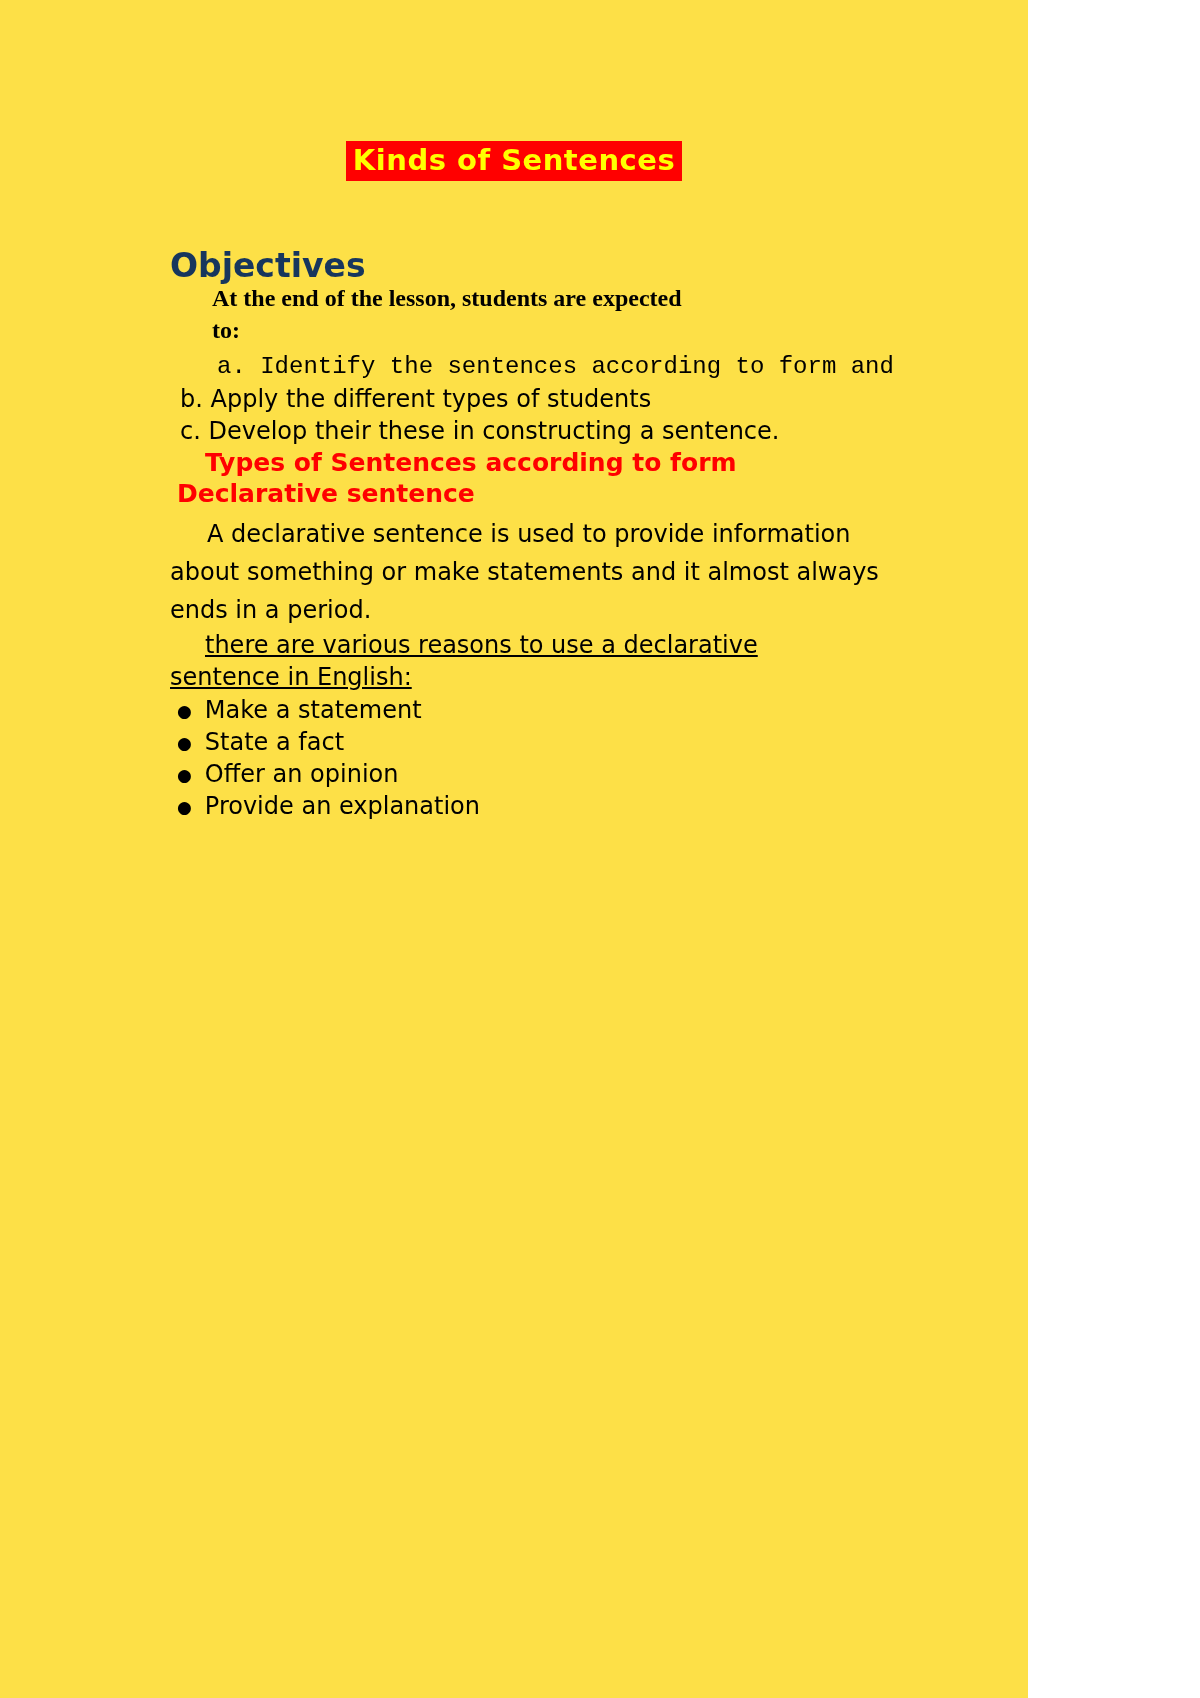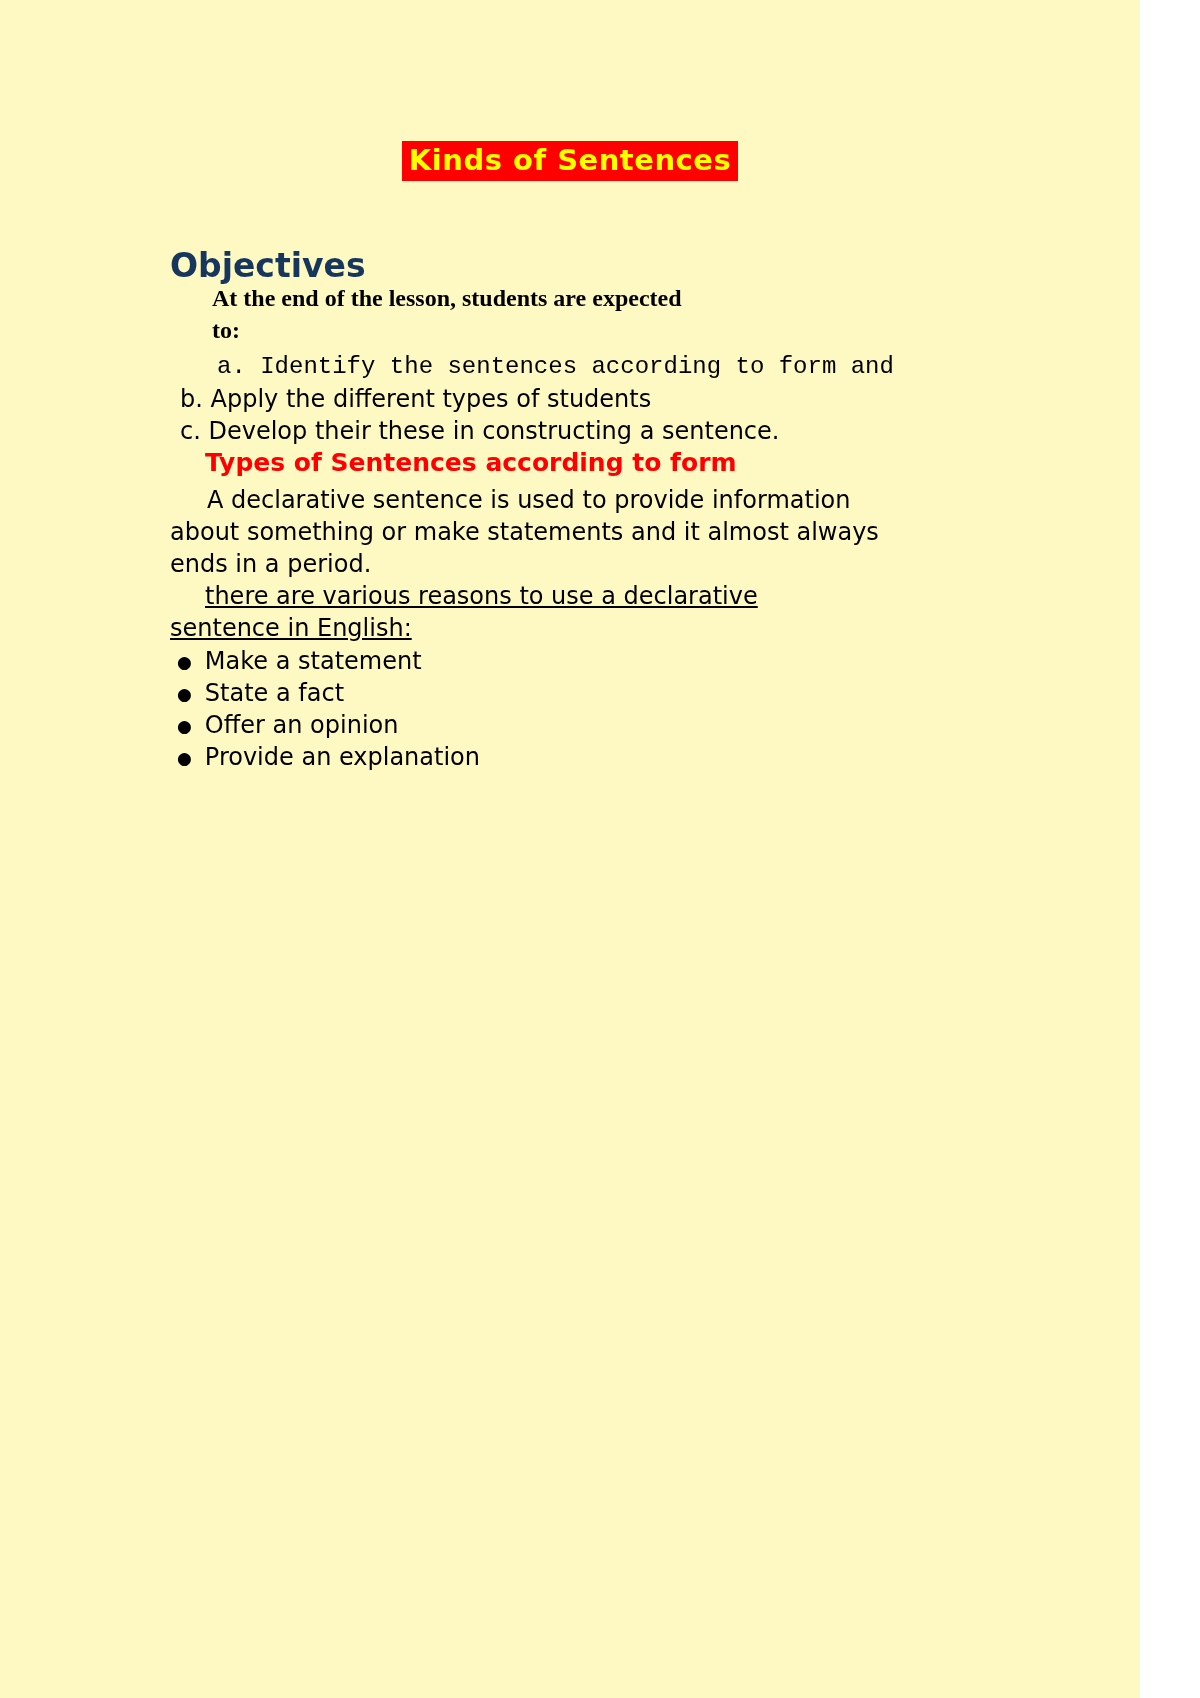--- a/index.html
+++ b/index.html
@@ -3,23 +3,23 @@
 <meta charset="utf-8">
 <style>
   * { margin: 0; padding: 0; box-sizing: border-box; }
   html, body {
     background: #ffffff;
     font-family: "DejaVu Sans", "Liberation Sans", sans-serif;
     color: #000000;
   }
   .page {
     position: relative;
-    width: 1140px;
+    width: 1028px;
     height: 1698px;
-    background: #fef9c3;
+    background: #fde047;
     overflow: hidden;
   }
   .title-wrap {
     padding-top: 141px;
     text-align: center;
   }
   .doc-title {
     display: inline-block;
     background: #ff0000;
     color: #ffff00;
@@ -58,21 +58,21 @@
     font-weight: bold;
     font-size: 25px;
     line-height: 31px;
   }
   .types-heading { padding-left: 35px; }
   .declarative-heading { padding-left: 7px; }
   .definition-para {
     margin-top: 6px;
     text-indent: 37px;
     white-space: pre-line;
-    line-height: 32px;
+    line-height: 38px;
   }
   .reasons-heading {
     font-weight: normal;
     text-decoration: underline;
     text-indent: 35px;
     white-space: pre-line;
     line-height: 32px;
   }
   .bullet-list { margin-top: 2px; }
   .bullet-item {
@@ -109,20 +109,21 @@
 
     <div class="objectives-intro">At the end of the lesson, students are expected
 to:</div>
 
     <div class="obj-item item-a">a. Identify the sentences according to form and</div>
     <div class="obj-item item-b">b. Apply the different types of students</div>
     <div class="obj-item item-c">c. Develop their these in constructing a sentence.</div>
 
     <div class="red-heading types-heading">Types of Sentences according to form</div>
 
+    <div class="red-heading declarative-heading">Declarative sentence</div>
 
     <div class="definition-para">A declarative sentence is used to provide information
 about something or make statements and it almost always
 ends in a period.</div>
 
     <div class="reasons-heading">there are various reasons to use a declarative
 sentence in English:</div>
 
     <div class="bullet-list">
       <div class="bullet-item">

